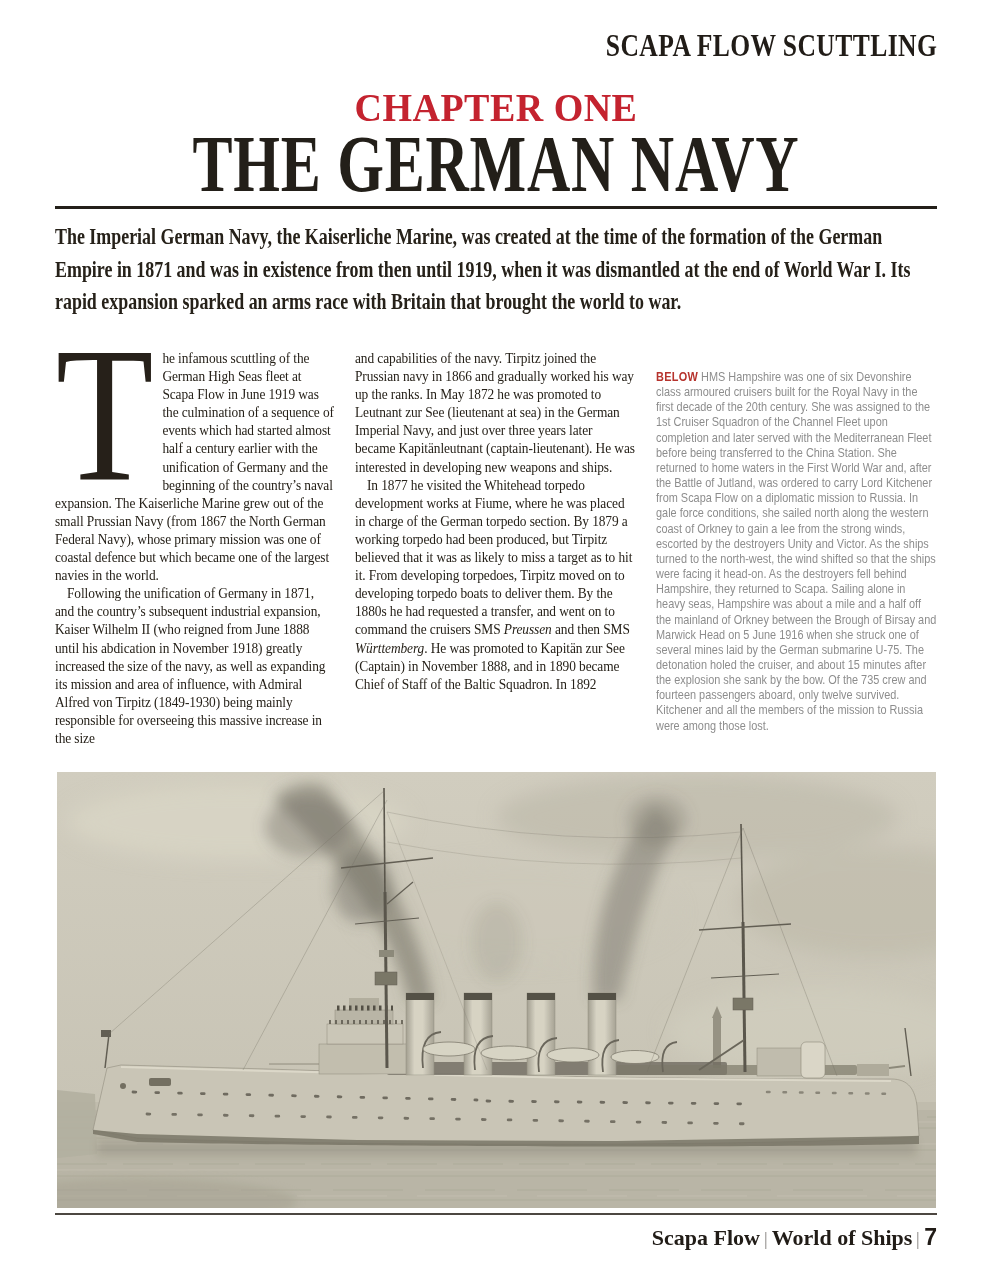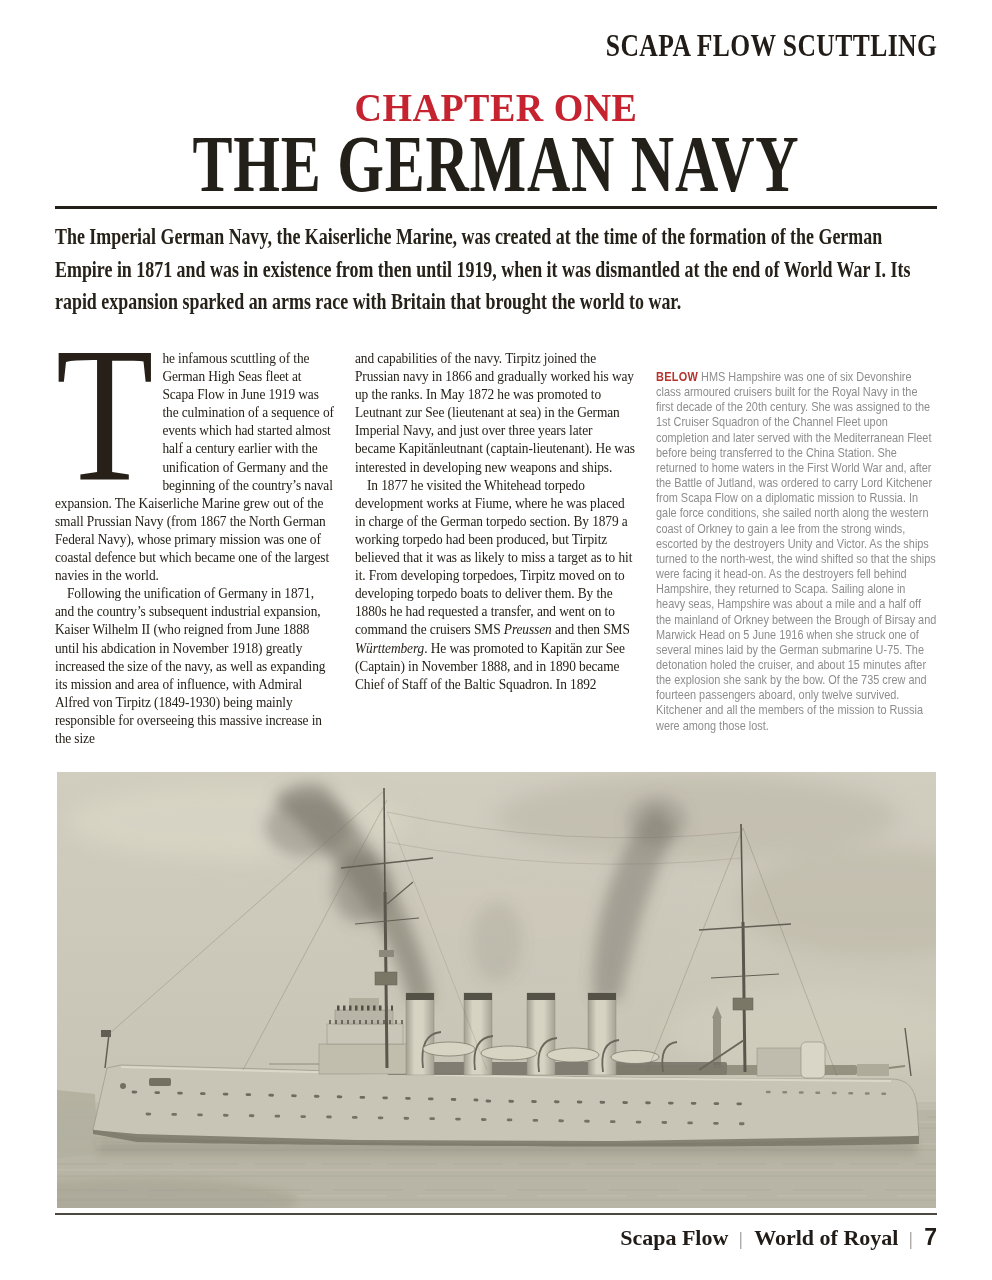--- a/index.html
+++ b/index.html
@@ -53,21 +53,21 @@
   }
   .sidebar .caplabel{color:#b6332d;font-weight:bold;letter-spacing:.3px;}
 
   
   .photo{top:772px;left:57px;width:879px;height:436px;}
   .photo svg{display:block;}
 
   
   .footer-rule{top:1213px;left:55px;width:882px;height:2px;background:#4c4741;}
   .footer{
-    top:1224px;right:55px;display:flex;align-items:baseline;gap:11px;
+    top:1224px;right:55px;display:flex;align-items:baseline;gap:4px;
     font-weight:bold;font-size:22px;color:#211c17;white-space:nowrap;margin-left:12px;
   }
   .footer .sep{font-weight:normal;font-size:19px;color:#3a352f;transform:scaleX(.6);}
   .footer .pagenum{font-family:"Liberation Sans",sans-serif;font-size:23px;font-weight:bold;}
   i.ship{font-style:italic;}
 </style>
 </head>
 <body>
 
 <div class="abs runhead">SCAPA FLOW SCUTTLING</div>
@@ -272,16 +272,16 @@
   </g>
 
   <rect x="0" y="0" width="879" height="436" fill="#c2a87e" opacity=".05"></rect>
 </svg>
 </div>
 
 <div class="abs footer-rule"></div>
 <div class="abs footer">
   <span>Scapa Flow</span>
   <span class="sep">|</span>
-  <span>World of Royal</span>
+  <span>World of Ships</span>
   <span class="sep">|</span>
   <span class="pagenum">7</span>
 </div>
 
 </body></html>

